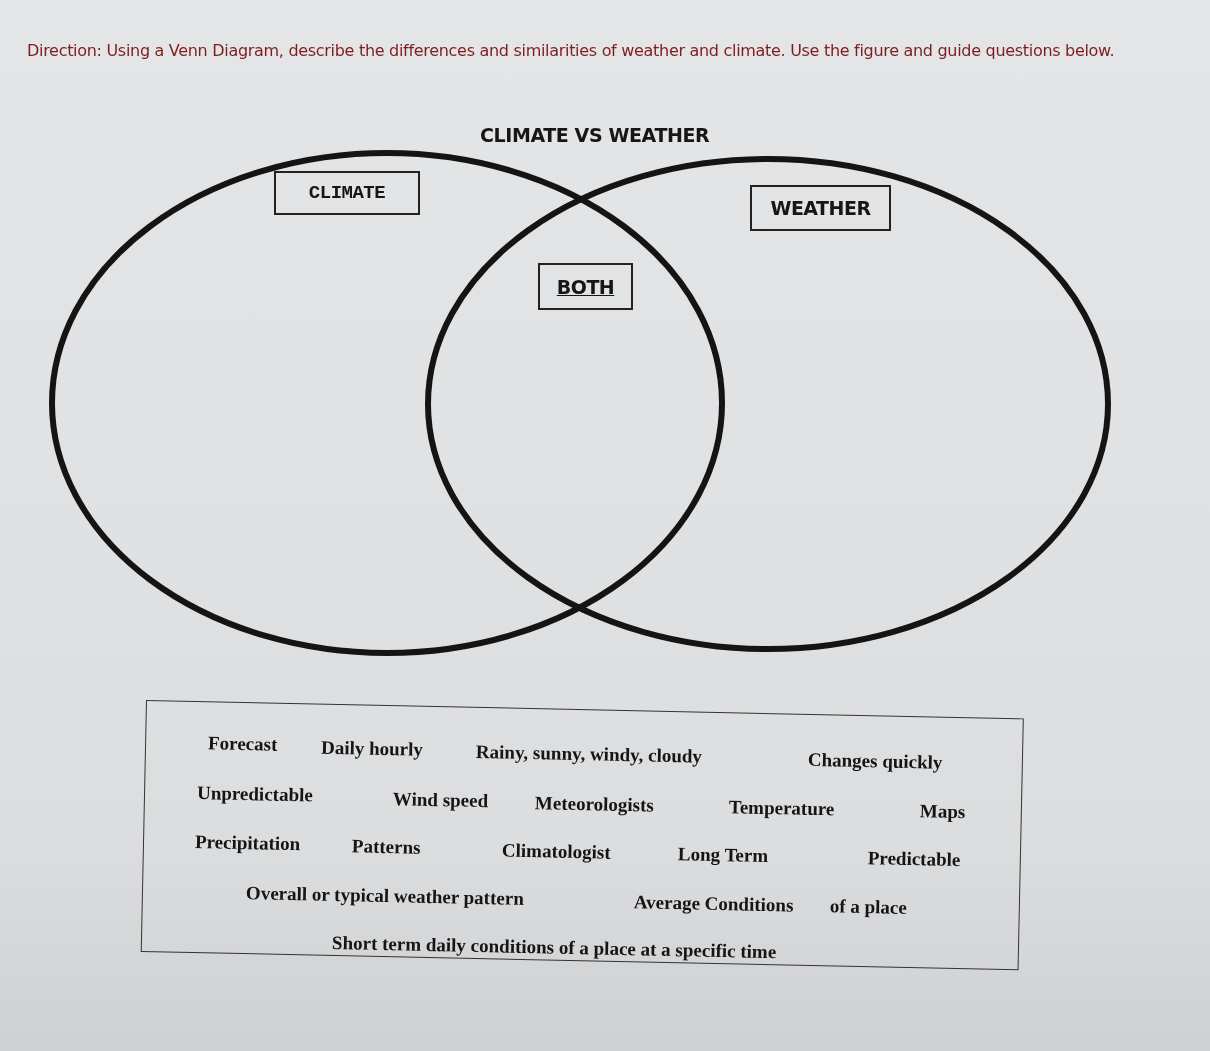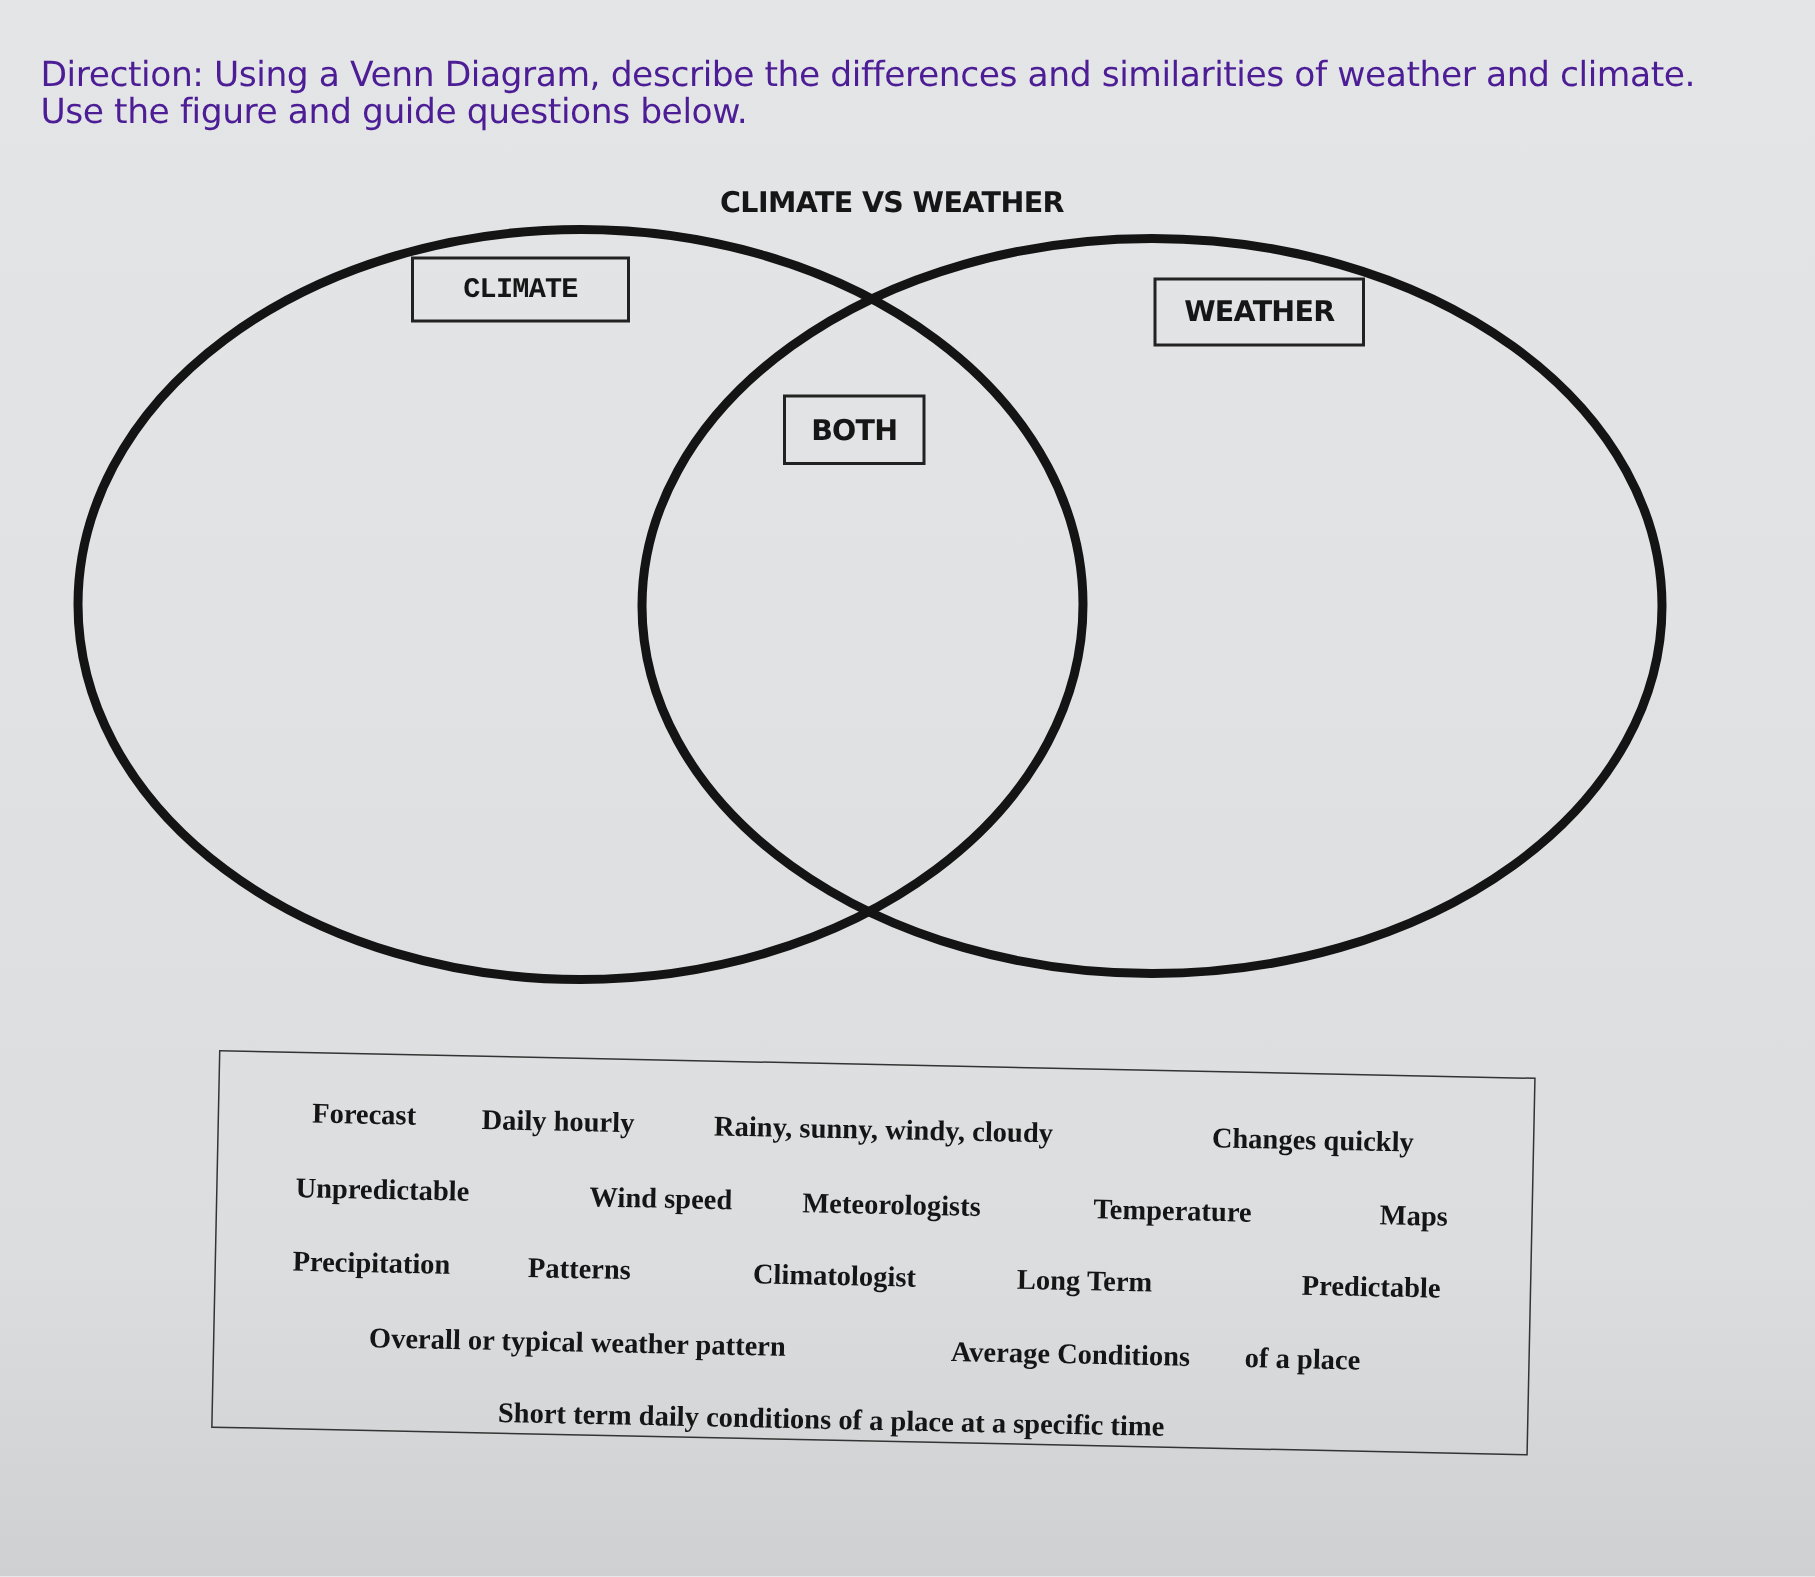--- a/index.html
+++ b/index.html
@@ -3,37 +3,37 @@
 <meta charset="utf-8">
 <style>
   html, body { margin:0; padding:0; }
   body {
     width:1210px; height:1051px; overflow:hidden; position:relative;
     background: linear-gradient(180deg, #e4e5e7 0%, #e1e2e4 40%, #dcdddf 80%, #cfd0d2 100%);
     font-family: "Liberation Sans", sans-serif; color:#1a1a1a;
   }
   .direction {
     position:absolute; left:27px; top:38px; width:1150px;
-    font-family:"DejaVu Sans", sans-serif; font-size:23px; line-height:25px; color:#4c1d95;
+    font-family:"DejaVu Sans", sans-serif; font-size:16px; line-height:25px; color:#7f1d1d;
     letter-spacing:-0.3px;
   }
   .diagram-title {
     position:absolute; left:480px; top:124px;
     font-family:"DejaVu Sans", sans-serif; font-weight:bold; font-size:19px; color:#161616;
     letter-spacing:-0.4px;
   }
   svg.venn { position:absolute; left:0; top:0; }
   .label-box {
     position:absolute; border:2px solid #222; background:transparent;
     font-family:"DejaVu Sans", sans-serif; font-weight:bold; font-size:19px; color:#161616;
     display:flex; align-items:center; justify-content:center; letter-spacing:-0.5px;
   }
   .box-climate { left:274px; top:171px; width:142px; height:40px;font-family:Liberation Mono, monospace; }
-  .box-weather { left:750px; top:185px; width:137px; height:42px;margin-left:19px; }
-  .box-both    { left:522px; top:263px; width:91px;  height:43px; }
+  .box-weather { left:750px; top:185px; width:137px; height:42px; }
+  .box-both    { left:538px; top:263px; width:91px;  height:43px;text-decoration:underline; }
   .word-bank {
     position:absolute; left:146px; top:700px; width:876px; height:250px;
     border:1.5px solid #333; transform: rotate(1.2deg); transform-origin: left top;
   }
   .word {
     position:absolute; font-family:"Liberation Serif", serif; font-weight:bold;
     font-size:19px; color:#151515; white-space:nowrap;
   }
 </style>
 </head>

